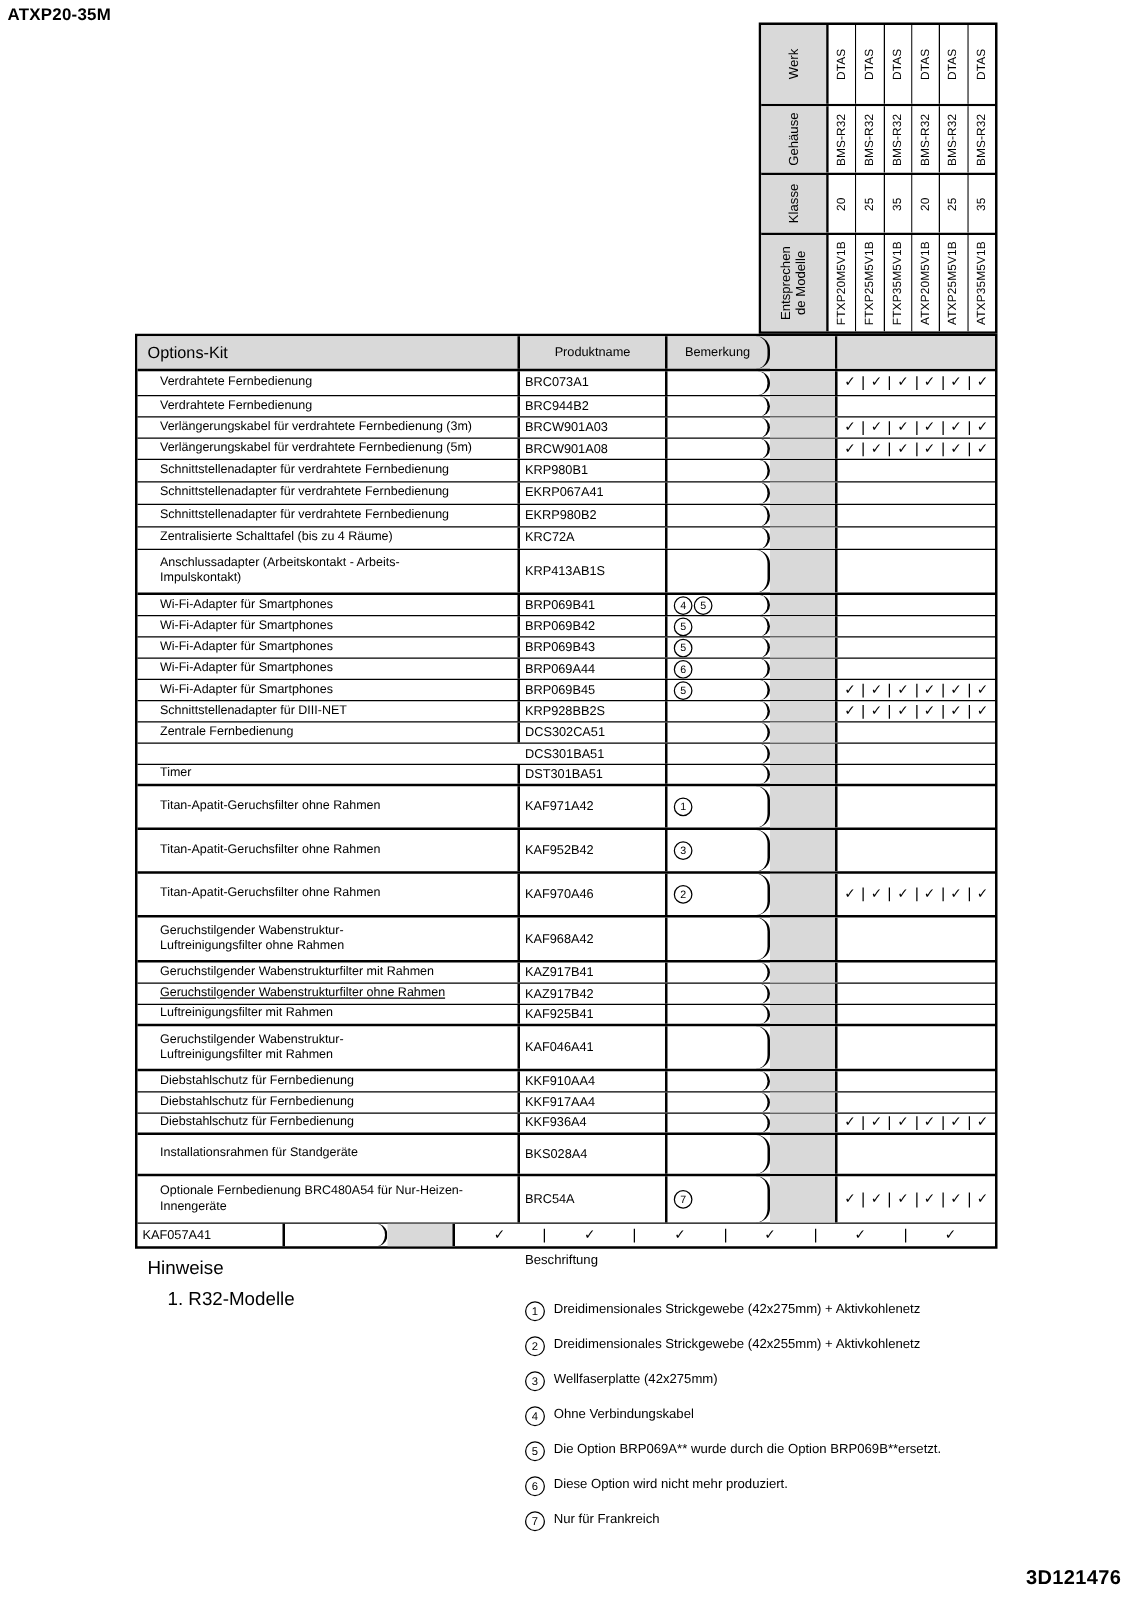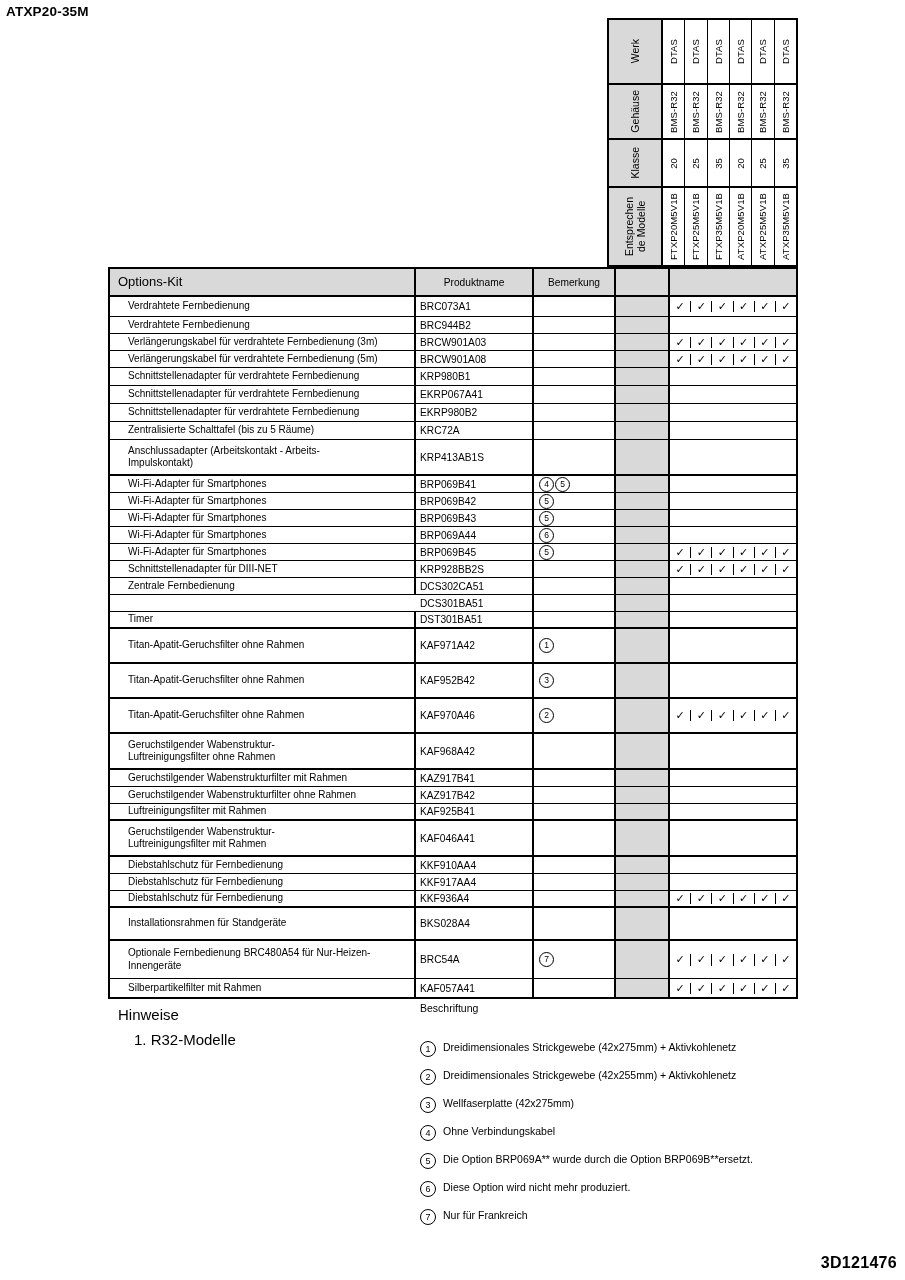--- a/index.html
+++ b/index.html
@@ -125,21 +125,21 @@
 
   .td {
     box-sizing: border-box;
     border-right: 2px solid #000;
     display: flex;
     align-items: center;
     overflow: hidden;
   }
   .c-name   { flex: 0 0 306px; padding-left: 18px; font-size: 10px; line-height: 1.25; }
   .c-prod   { flex: 0 0 118px; padding-left: 4px; font-size: 10.2px; }
-  .c-rem    { flex: 0 0 82px;  padding-left: 5px; gap: 1px; }
+  .c-rem    { flex: 0 0 82px;  padding-left: 5px; gap: 1px; border-radius: 11px; }
   .c-spacer { flex: 0 0 54px;  background: #d9d9d9; }
   .c-marks  { flex: 1 1 auto; border-right: none; display: flex; padding: 0; }
 
   .mark-cell {
     flex: 1 1 0;
     border-right: 1px solid #000;
     box-sizing: border-box;
     position: relative;
     display: flex;
     align-items: center;
@@ -522,21 +522,21 @@
         </div>
         <div class="mark-cell">
           <span class="cross"></span>
         </div>
         <div class="mark-cell">
           <span class="cross"></span>
         </div>
       </div>
     </div>
     <div class="tr" style="height: 18px;">
-      <div class="td c-name" style="white-space: pre-line;">Zentralisierte Schalttafel (bis zu 5 Räume)</div>
+      <div class="td c-name" style="white-space: pre-line;">Zentralisierte Schalttafel (bis zu 4 Räume)</div>
       <div class="td c-prod">KRC72A</div>
       <div class="td c-rem"></div>
       <div class="td c-spacer"></div>
       <div class="td c-marks">
         <div class="mark-cell">
           <span class="cross"></span>
         </div>
         <div class="mark-cell">
           <span class="cross"></span>
         </div>
@@ -957,21 +957,21 @@
         </div>
         <div class="mark-cell">
           <span class="cross"></span>
         </div>
         <div class="mark-cell">
           <span class="cross"></span>
         </div>
       </div>
     </div>
     <div class="tr" style="height: 17px;">
-      <div class="td c-name" style="white-space: pre-line;">Geruchstilgender Wabenstrukturfilter ohne Rahmen</div>
+      <div class="td c-name" style="white-space: pre-line; text-decoration: underline;">Geruchstilgender Wabenstrukturfilter ohne Rahmen</div>
       <div class="td c-prod">KAZ917B42</div>
       <div class="td c-rem"></div>
       <div class="td c-spacer"></div>
       <div class="td c-marks">
         <div class="mark-cell">
           <span class="cross"></span>
         </div>
         <div class="mark-cell">
           <span class="cross"></span>
         </div>
@@ -1169,21 +1169,20 @@
         </div>
         <div class="mark-cell" style="align-items: flex-end;">
           <span class="check" style="margin-bottom: 1px;">✓</span>
         </div>
         <div class="mark-cell" style="align-items: flex-end;">
           <span class="check" style="margin-bottom: 1px;">✓</span>
         </div>
       </div>
     </div>
     <div class="tr" style="height: 18px;">
-      <div class="td c-name" style="white-space: pre-line;">Silberpartikelfilter mit Rahmen</div>
       <div class="td c-prod">KAF057A41</div>
       <div class="td c-rem"></div>
       <div class="td c-spacer"></div>
       <div class="td c-marks">
         <div class="mark-cell">
           <span class="check">✓</span>
         </div>
         <div class="mark-cell">
           <span class="check">✓</span>
         </div>

